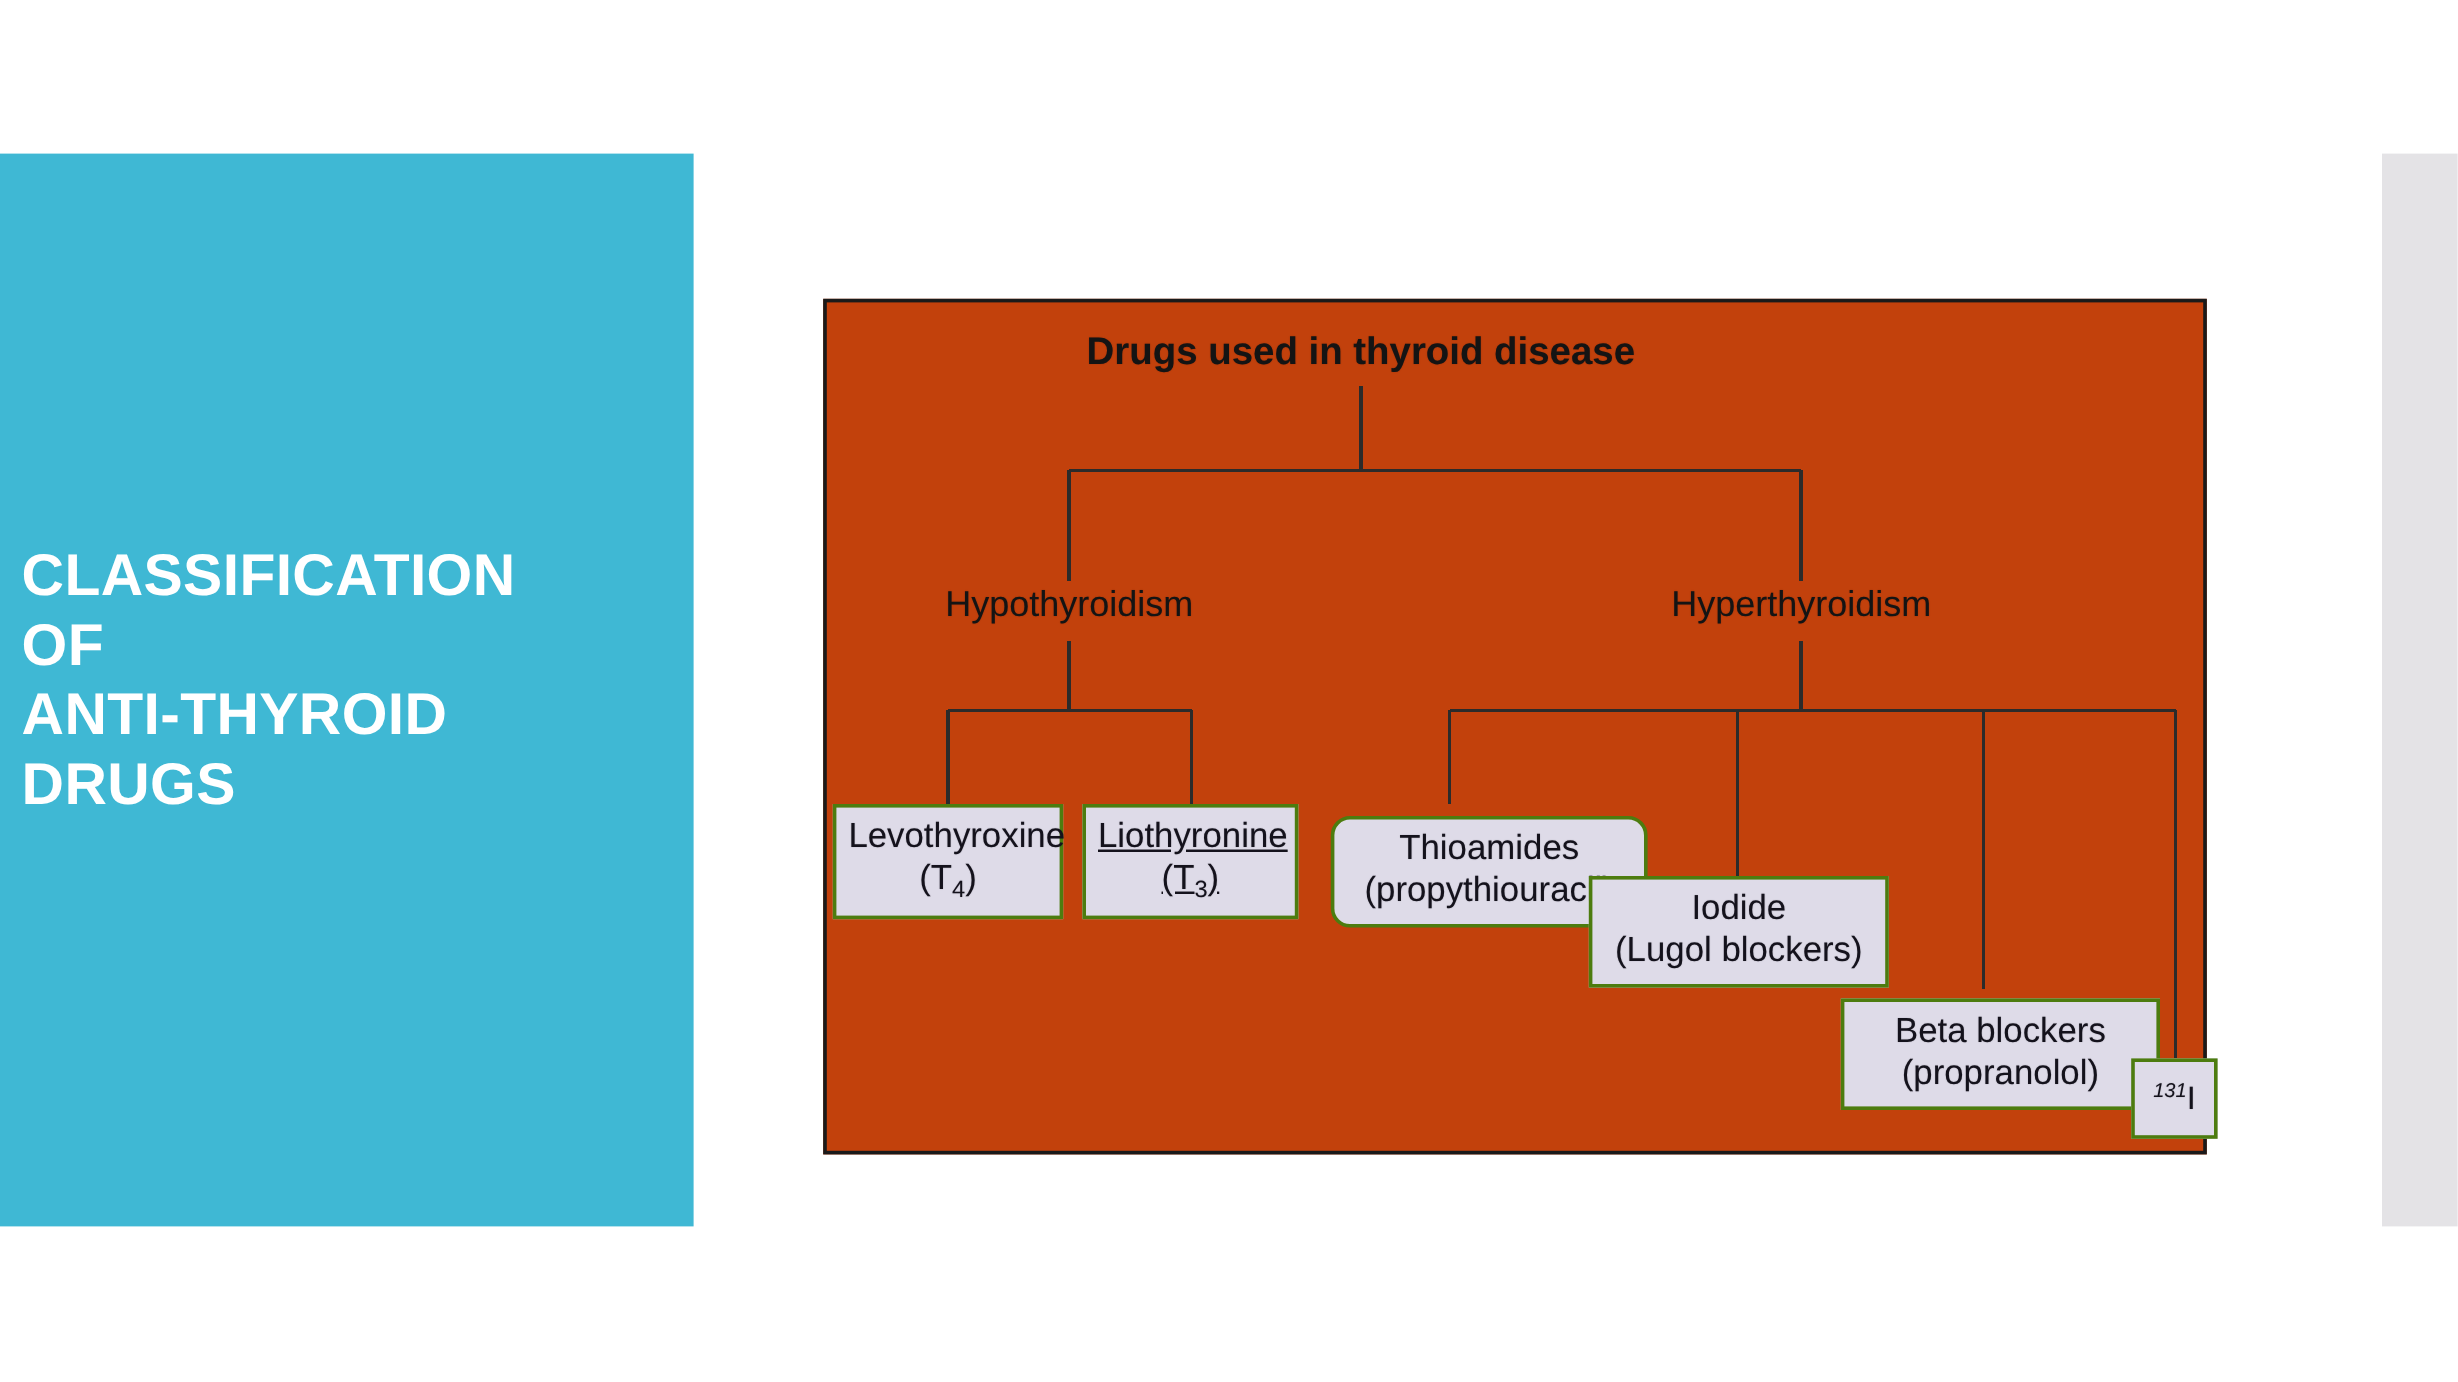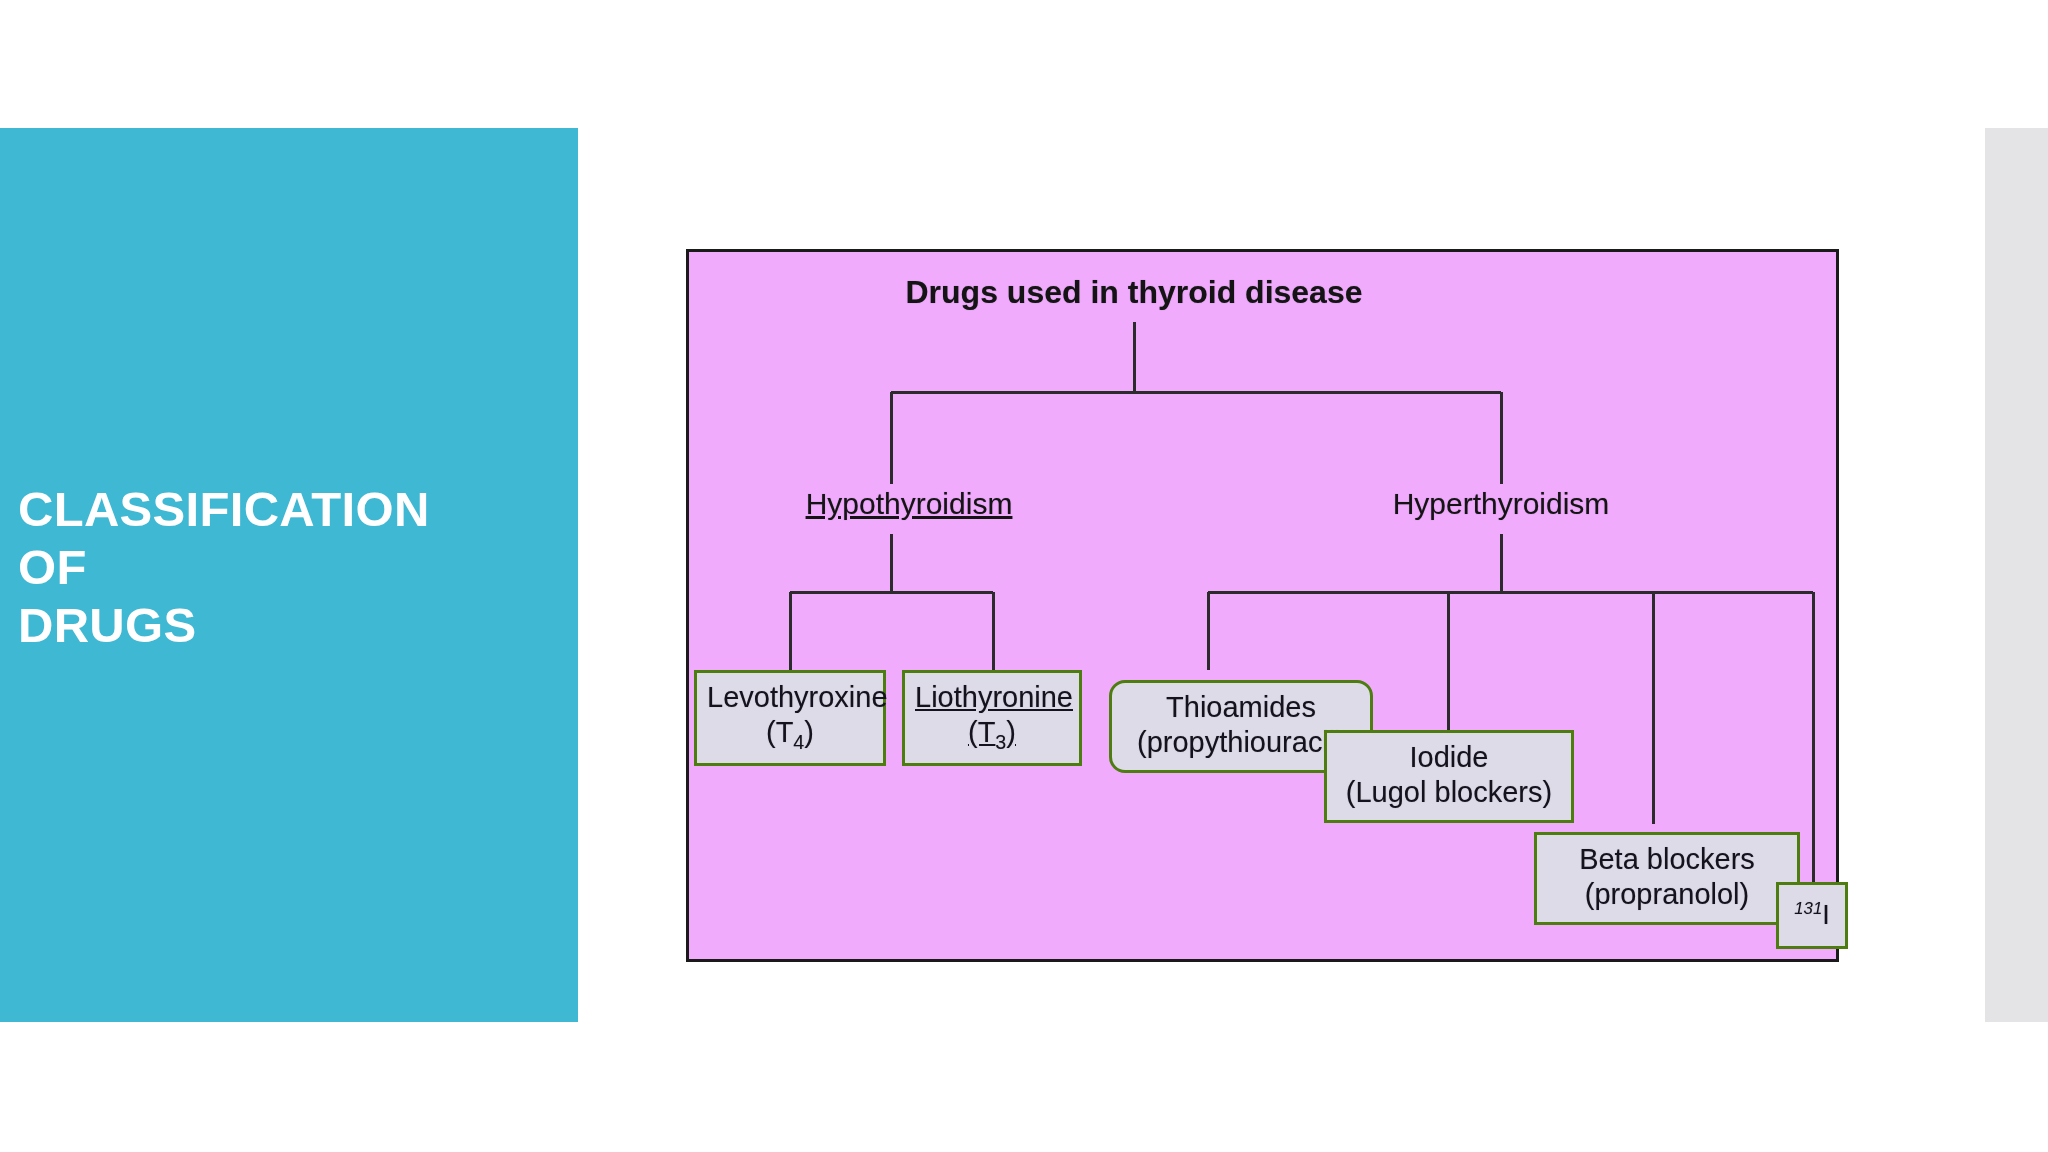--- a/index.html
+++ b/index.html
@@ -50,21 +50,21 @@
   }
 
   
   #diagram-frame {
     position: absolute;
     left: 686px;
     top: 249px;
     width: 1153px;
     height: 713px;
     border: 3px solid #1a1a1a;
-    background: #f0abfc;
+    background: #c2410c;
     box-sizing: border-box;
   }
   #diagram-canvas {
     position: absolute;
     inset: 0;
   }
   #diagram-canvas svg {
     position: absolute;
     left: 0;
     top: 0;
@@ -109,20 +109,21 @@
     font-size: 27px;
     padding: 14px 8px 14px 8px;
   }
 </style>
 </head>
 <body>
 
 <div id="title-block">
   <div class="title-line">CLASSIFICATION</div>
   <div class="title-line">OF</div>
+  <div class="title-line">ANTI-THYROID</div>
   <div class="title-line">DRUGS</div>
 </div>
 
 <div id="right-strip"></div>
 
 <div id="diagram-frame">
   <div id="diagram-canvas">
 
     <svg viewBox="0 0 1147 707" preserveAspectRatio="none">
       <g stroke="#2b2b2b" stroke-width="3" fill="none" shape-rendering="crispEdges">
@@ -145,21 +146,21 @@
         <line x1="519" y1="340" x2="1124" y2="340"></line>
         <line x1="519" y1="340" x2="519" y2="418"></line>
         <line x1="759" y1="340" x2="759" y2="478"></line>
         <line x1="964" y1="340" x2="964" y2="572"></line>
         <line x1="1124" y1="340" x2="1124" y2="630"></line>
       </g>
     </svg>
 
     <div id="root-title" class="node-plain" style="left:445px; top:22px;">Drugs used in thyroid disease</div>
 
-    <div class="node-plain" style="left:220px; top:235px;text-decoration:underline;">Hypothyroidism</div>
+    <div class="node-plain" style="left:202px; top:235px;">Hypothyroidism</div>
     <div class="node-plain" style="left:812px; top:235px;">Hyperthyroidism</div>
 
     <div class="node-box" id="box-levothyroxine" style="left:5px; top:418px; width:192px;">
       <span class="box-line">Levothyroxine</span>
       <span class="box-line"><span>(T</span><sub>4</sub><span>)</span></span>
     </div>
 
     <div class="node-box" id="box-liothyronine" style="left:213px; top:418px; width:180px;text-decoration:underline;">
       <span class="box-line">Liothyronine</span>
       <span class="box-line"><span>(T</span><sub>3</sub><span>)</span></span>

